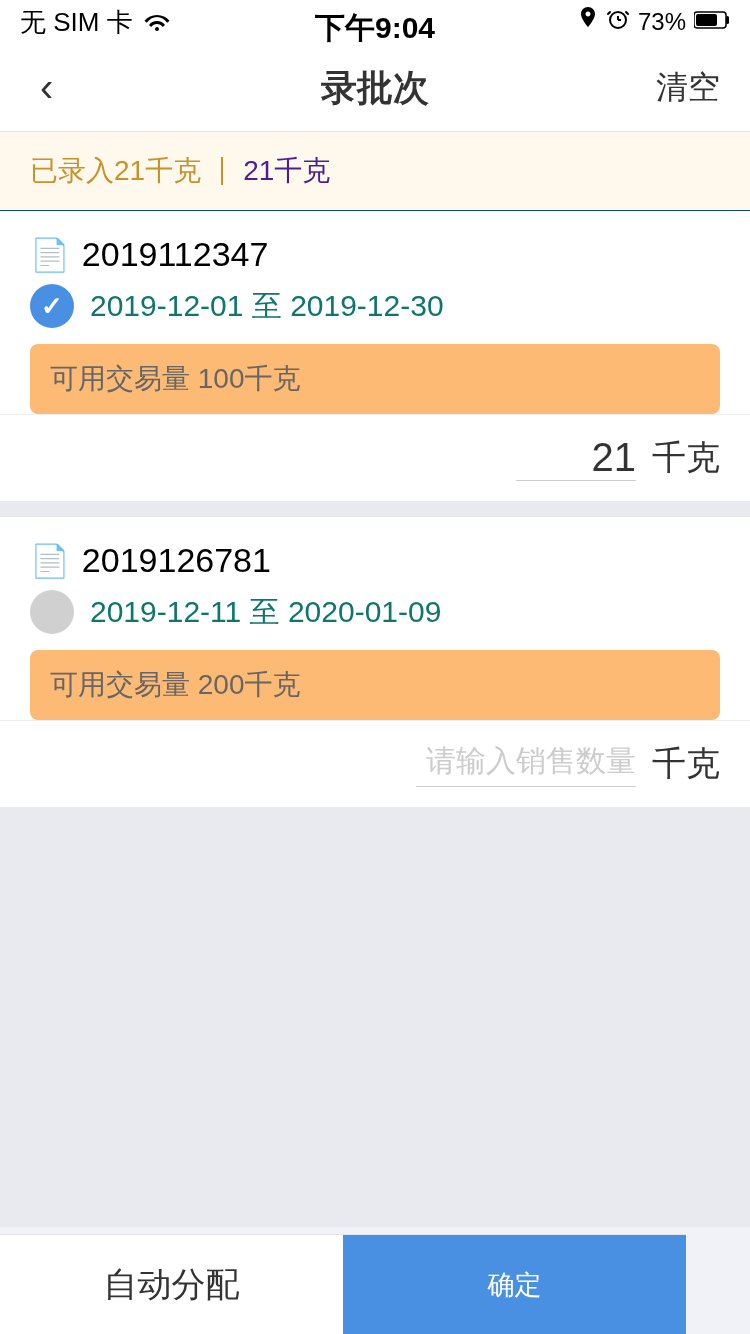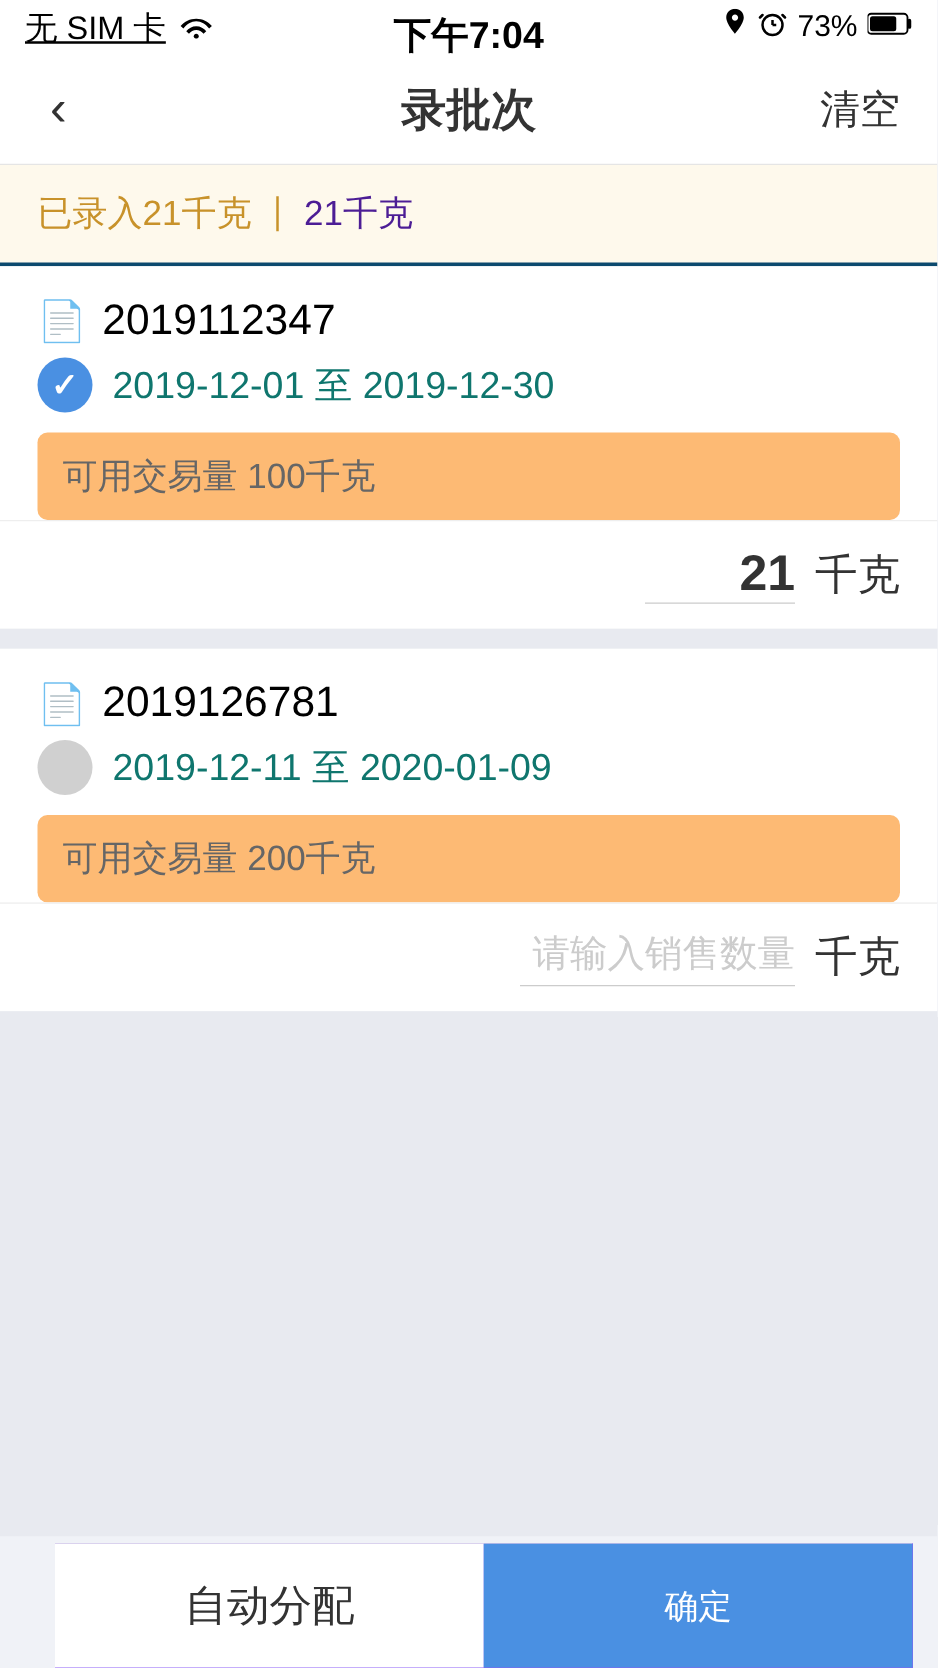--- a/index.html
+++ b/index.html
@@ -23,21 +23,20 @@
       justify-content: space-between;
       padding: 0 20px;
       font-size: 28px;
     }
     .status-left {
       display: flex;
       align-items: center;
       gap: 10px;
       font-size: 26px;
       color: #000;
-      text-decoration: underline;
     }
     .status-center {
       font-size: 30px;
       font-weight: 600;
       color: #000;
       position: absolute;
       left: 50%;
       transform: translateX(-50%);
       top: 8px;
     }
@@ -84,21 +83,21 @@
       cursor: pointer;
     }
 
     
     .info-banner {
       background: #fef9ec;
       padding: 20px 30px;
       display: flex;
       align-items: center;
       gap: 20px;
-      border-bottom: 3px solid #0c4a6e;
+      border-bottom: 1px solid #0c4a6e;
     }
     .info-recorded {
       font-size: 28px;
       color: #c8922a;
     }
     .info-divider {
       width: 2px;
       height: 28px;
       background: #c8922a;
     }
@@ -171,21 +170,21 @@
       padding: 20px 30px;
       display: flex;
       align-items: center;
       justify-content: flex-end;
       gap: 16px;
       border-top: 1px solid #eee;
     }
     .amount-value {
       font-size: 40px;
       color: #333;
-      font-weight: 700;
+      font-weight: 400;
     }
     .amount-unit {
       font-size: 34px;
       color: #333;
     }
     .amount-underline {
       border-bottom: 1px solid #ccc;
       min-width: 120px;
       text-align: right;
     }
@@ -231,23 +230,22 @@
     }
 
     
     .bottom-bar {
       position: fixed;
       bottom: 0;
       left: 0;
       width: 686px;
       height: 100px;
       display: flex;
-      background: #8b5cf6;
+      background: #22c55e;
       border-top: 1px solid #e5e5e5;
-      margin-left: 44px;
     }
     .btn-auto {
       flex: 1;
       background: #fff;
       border: none;
       font-size: 34px;
       color: #333;
       cursor: pointer;
       display: flex;
       align-items: center;
@@ -273,21 +271,21 @@
     <span>无 SIM 卡</span>
 
     <span>
       <svg width="28" height="22" viewBox="0 0 28 22">
         <path d="M14 18c1.1 0 2 .9 2 2s-.9 2-2 2-2-.9-2-2 .9-2 2-2z" fill="#000"></path>
         <path d="M14 12c3.3 0 6.2 1.6 8 4l-2.2 2c-1.4-1.8-3.5-3-5.8-3s-4.4 1.2-5.8 3L6 16c1.8-2.4 4.7-4 8-4z" fill="#000"></path>
         <path d="M14 6C19 6 23.5 8.2 26.5 11.8l-2.2 2C21.6 10.4 18 8 14 8S6.4 10.4 3.7 13.8l-2.2-2C4.5 8.2 9 6 14 6z" fill="#000"></path>
       </svg>
     </span>
   </div>
-  <div class="status-center">下午7:04</div>
+  <div class="status-center">下午9:04</div>
   <div class="status-right">
 
     <span>
       <svg width="20" height="24" viewBox="0 0 20 24">
         <path d="M10 0C6.1 0 3 3.1 3 7c0 5 7 13 7 13s7-8 7-13c0-3.9-3.1-7-7-7zm0 9.5c-1.4 0-2.5-1.1-2.5-2.5S8.6 4.5 10 4.5 12.5 5.6 12.5 7 11.4 9.5 10 9.5z" fill="#000"></path>
       </svg>
     </span>
 
     <span>
       <svg width="24" height="24" viewBox="0 0 24 24">

